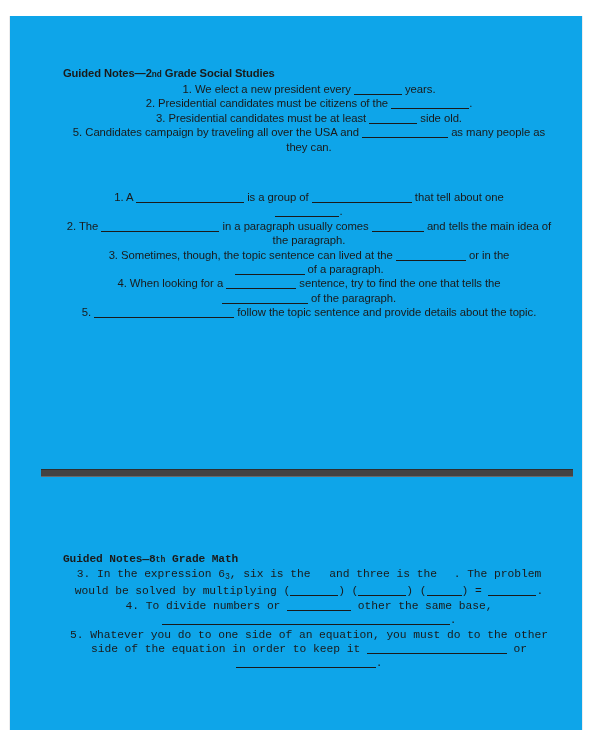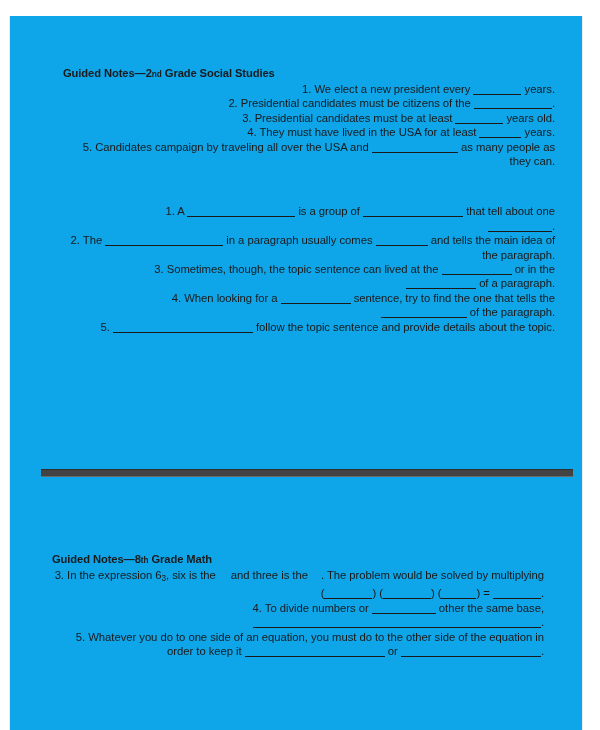--- a/index.html
+++ b/index.html
@@ -44,21 +44,21 @@
   .ord {
     font-size: 8.2px;
     font-weight: bold;
     vertical-align: baseline;
     letter-spacing: 0;
   }
   .line {
     font-size: 11.3px;
     line-height: 14.4px;
     letter-spacing: -0.05px;
-    text-align: right;
+    text-align: center;
   }
   
   .bl {
     display: inline-block;
     border-bottom: 1.1px solid #1a1a1a;
     vertical-align: -2px;
     height: 9px;
   }
   
   .gp {
@@ -105,23 +105,22 @@
 
   <div id="content">
 
     <div class="section">
       <div class="sec-title"><span>Guided Notes—</span><span>2</span><span class="ord">nd</span><span> Grade Social Studies</span></div>
 
       <div class="line"><span>1.</span> <span>We elect a new president every</span> <span class="bl w48"></span> <span>years.</span></div>
 
       <div class="line"><span>2.</span> <span>Presidential candidates must be citizens of the</span> <span class="bl w78"></span><span>.</span></div>
 
-      <div class="line"><span>3.</span> <span>Presidential candidates must be at least</span> <span class="bl w48"></span> <span>years old.</span></div>
+      <div class="line"><span>3.</span> <span>Presidential candidates must be at least</span> <span class="bl w48"></span> <span>side old.</span></div>
 
-      <div class="line"><span>4.</span> <span>They must have lived in the USA for at least</span> <span class="bl w42"></span> <span>years.</span></div>
 
       <div class="line"><span>5.</span> <span>Candidates campaign by traveling all over the USA and</span> <span class="bl w86"></span> <span>as many people as they can.</span></div>
     </div>
 
     <div class="gap-1"></div>
 
     <div class="section">
 
       <div class="line"><span>1.</span> <span>A</span> <span class="bl w108"></span> <span>is a group of</span> <span class="bl w100"></span> <span>that tell about one</span><br><span class="bl w64"></span><span>.</span></div>
 
@@ -130,21 +129,21 @@
       <div class="line"><span>3.</span> <span>Sometimes, though, the topic sentence can lived at the</span> <span class="bl w70"></span> <span>or in the</span><br><span class="bl w70"></span> <span>of a paragraph.</span></div>
 
       <div class="line"><span>4.</span> <span>When looking for a</span> <span class="bl w70"></span> <span>sentence, try to find the one that tells the</span><br><span class="bl w86"></span> <span>of the paragraph.</span></div>
 
       <div class="line"><span>5.</span> <span class="bl w140"></span> <span>follow the topic sentence and provide details about the topic.</span></div>
     </div>
   </div>
 
   <div class="divider"></div>
 
-  <div style="position:absolute; left:42px; top:536px; width:492px;">
+  <div style="position:absolute; left:53px; top:536px; width:492px;font-family:Liberation Mono, monospace;">
     <div class="section">
       <div class="sec-title"><span>Guided Notes—</span><span>8</span><span class="ord">th</span><span> Grade Math</span></div>
 
 
 
       <div class="line"><span>3.</span> <span>In the expression 6</span><span class="sub">3</span><span>, six is the</span> <span class="gp gw12"></span><span>and three is the</span> <span class="gp gw10"></span><span>.  The problem would be solved by multiplying (</span><span class="bl w48"></span><span>) (</span><span class="bl w48"></span><span>) (</span><span class="bl w35"></span><span>) =</span> <span class="bl w48"></span><span>.</span></div>
 
       <div class="line"><span>4.</span>  <span>To divide numbers or</span> <span class="bl w64"></span> <span>other the same base,</span><br><span class="bl w288"></span><span>.</span></div>
 
       <div class="line"><span>5.</span>  <span>Whatever you do to one side of an equation, you must do to the other side of the equation in order to keep it</span> <span class="bl w140"></span> <span>or</span> <span class="bl w140"></span><span>.</span></div>

